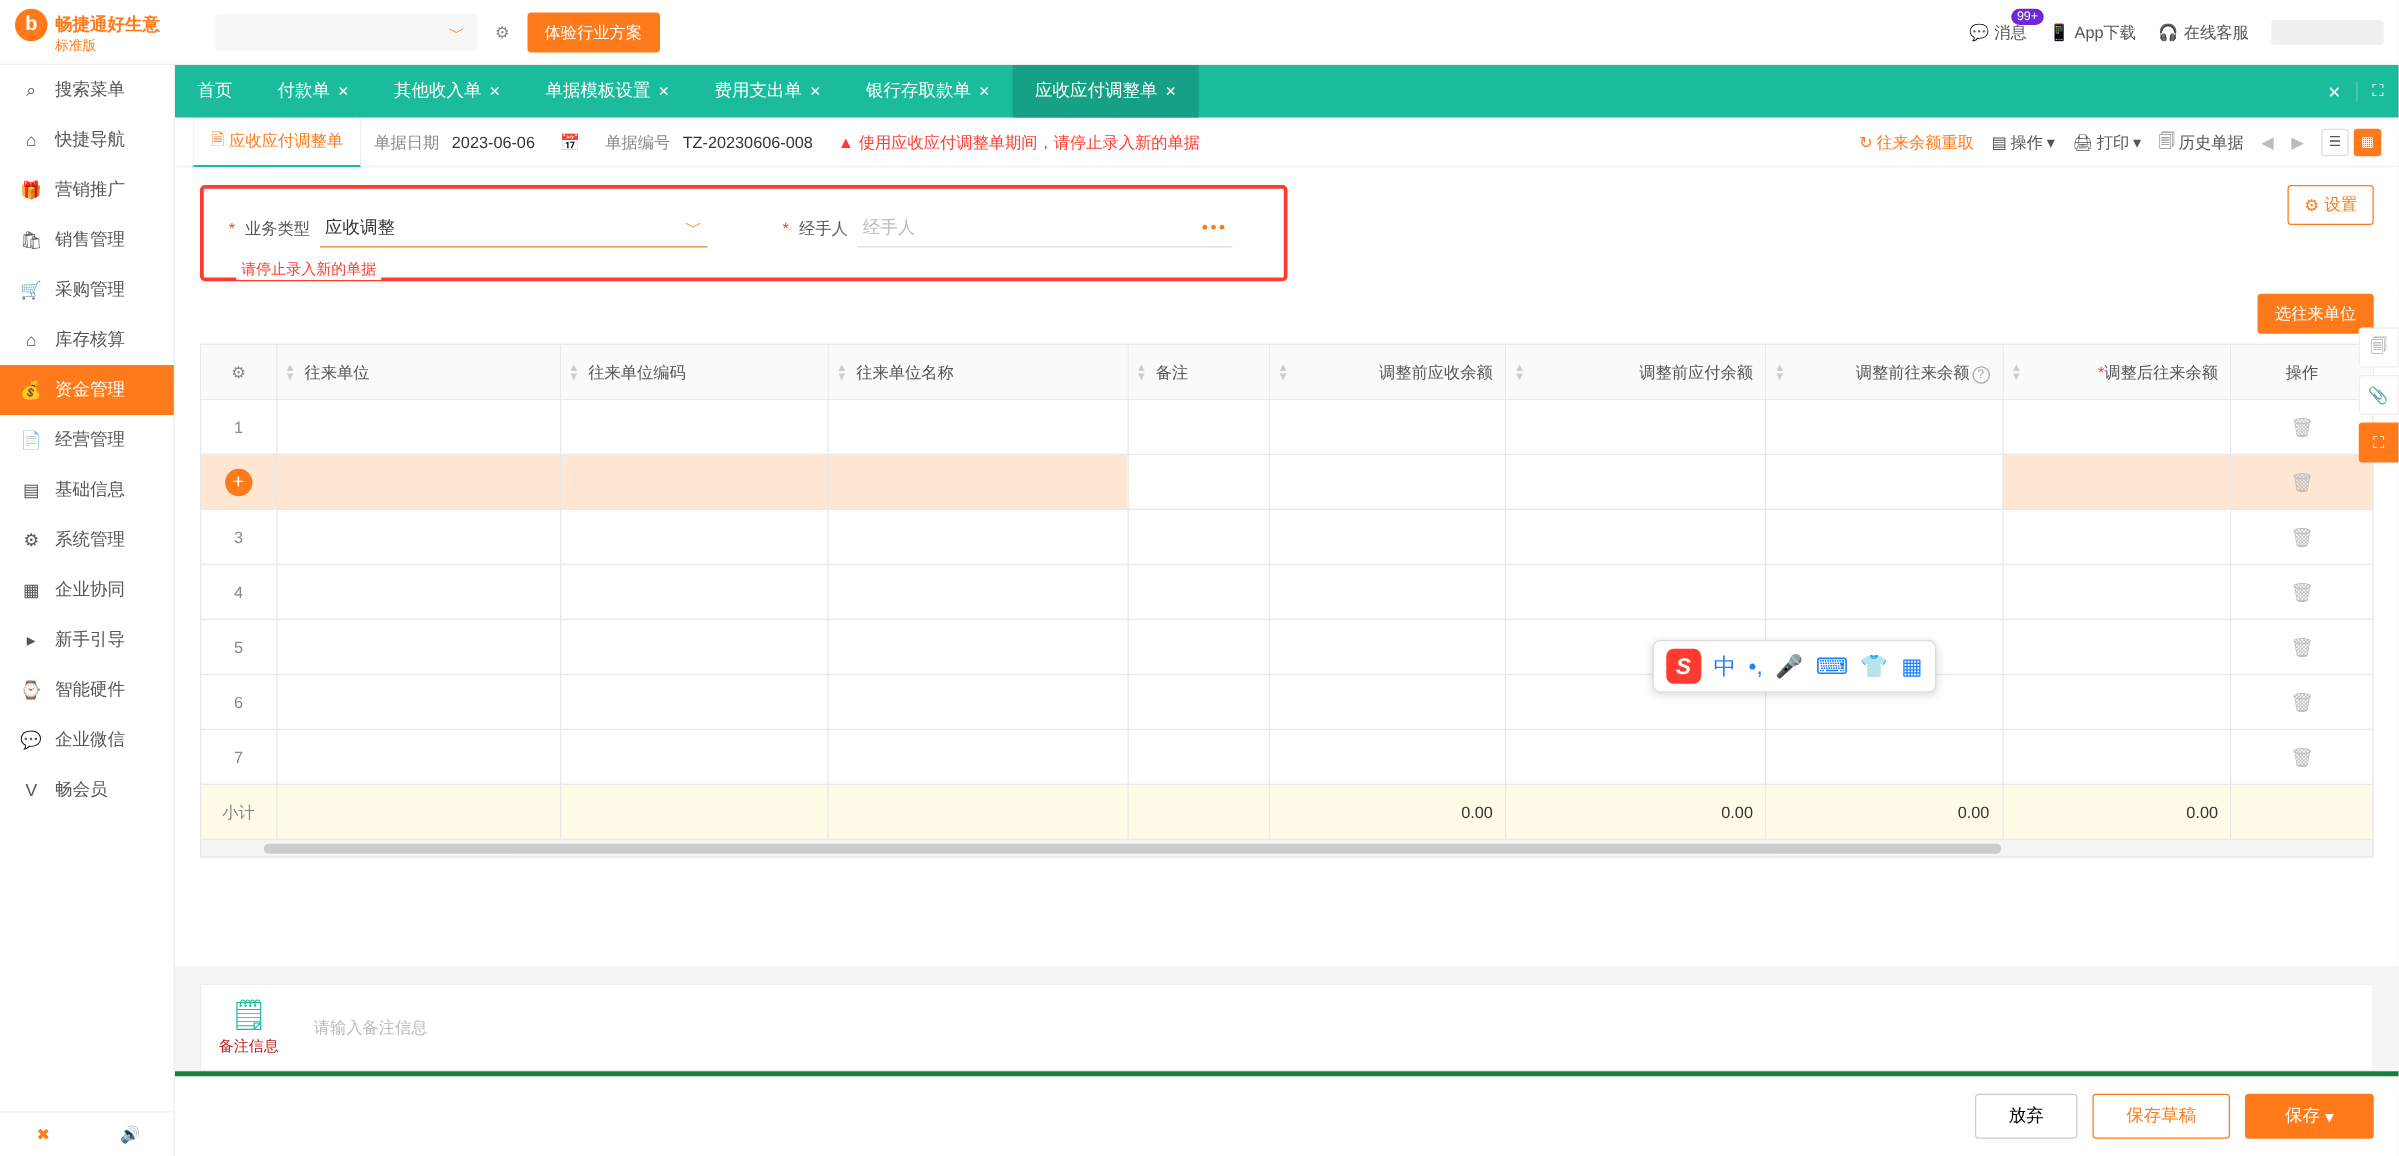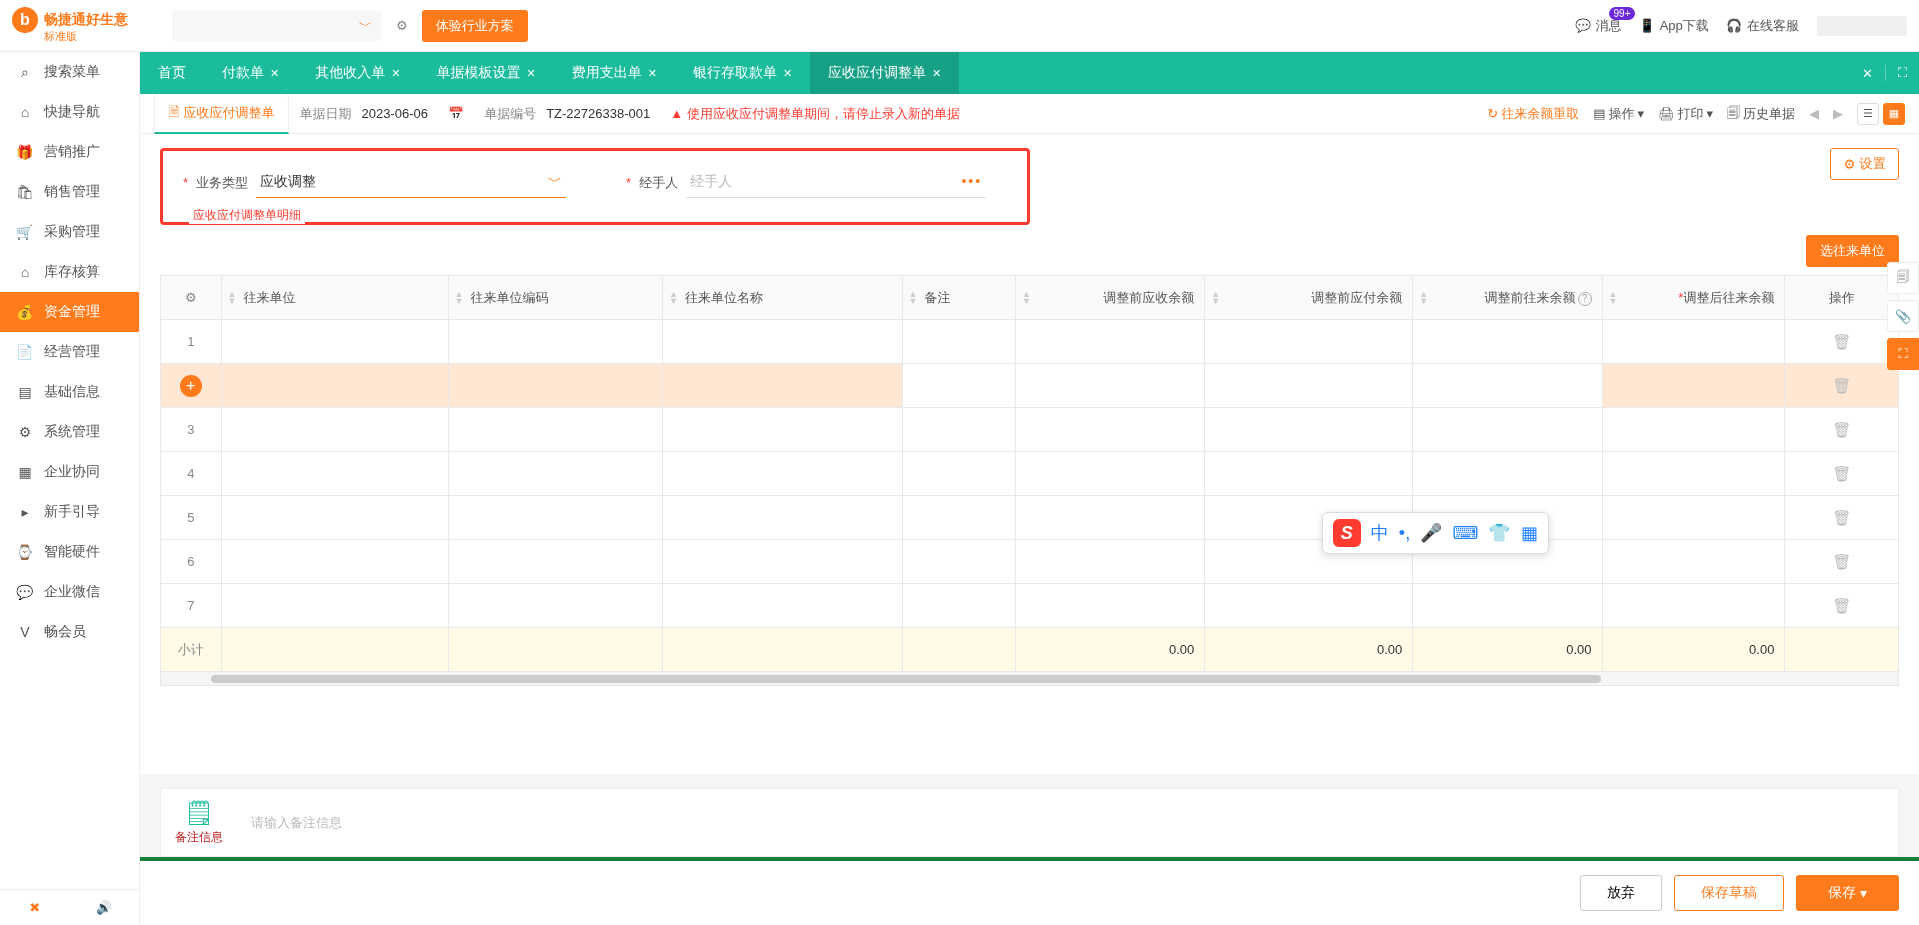--- a/index.html
+++ b/index.html
@@ -233,21 +233,21 @@
 
       <div class="subhdr">
         <div class="doc-tab">
           <span style="color:#ff7a1a;">🗎</span>
           <span>应收应付调整单</span>
         </div>
         <span class="subhdr-label">单据日期</span>
         <span class="subhdr-val">2023-06-06</span>
         <span style="color:#ff7a1a;">📅</span>
         <span class="subhdr-label" style="margin-left:10px;font-family:Liberation Serif, serif;">单据编号</span>
-        <span class="subhdr-val">TZ-22726338-001</span>
+        <span class="subhdr-val">TZ-20230606-008</span>
         <div class="warn">
           <span>▲</span>
           <span>使用应收应付调整单期间，请停止录入新的单据</span>
         </div>
         <div class="subhdr-right">
           <div class="lnk">
               <span>↻</span>
               <span>往来余额重取</span>
             </div>
           <div class="tool">
@@ -288,21 +288,21 @@
             </div>
           </div>
           <div class="form-field">
             <span class="req">*</span>
             <span class="fld-label">经手人</span>
             <div class="inp">
               <span>经手人</span>
               <span class="dots">•••</span>
             </div>
           </div>
-          <div class="red-note">应收应付调整单明细</div>
+          <div class="red-note">请停止录入新的单据</div>
         </div>
       </div>
 
       <div class="select-unit-row">
         <button class="btn-orange">选往来单位</button>
       </div>
 
       <div class="table-wrap">
         <table>
           <thead>

